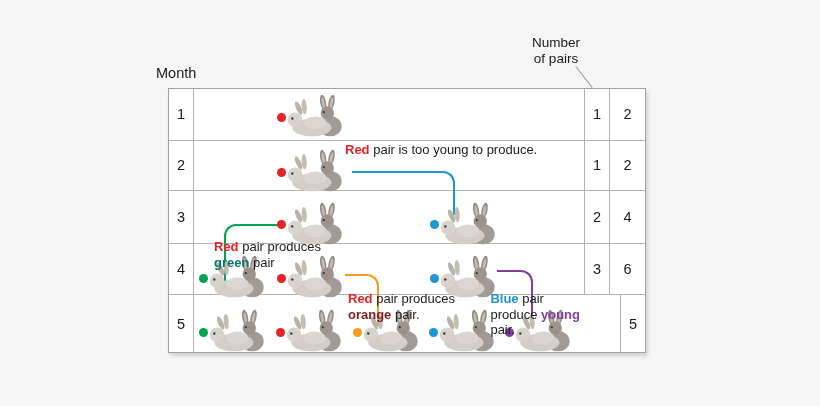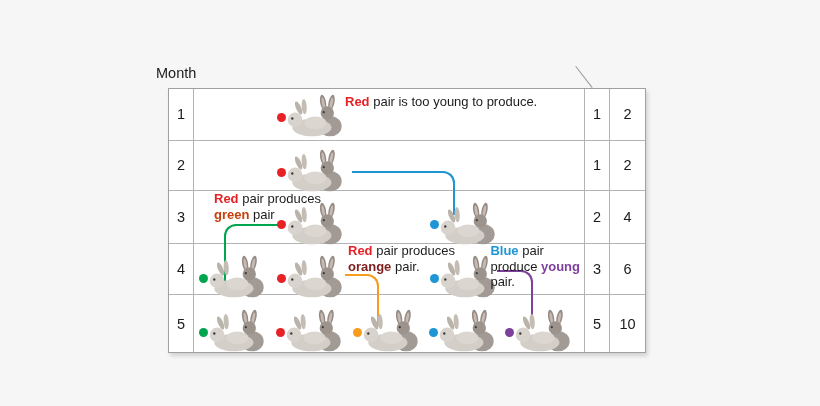--- a/index.html
+++ b/index.html
@@ -58,21 +58,21 @@
   .conn-green { left:224px; top:224px; width:57px;  height:62px; }
   .conn-orange{ left:345px; top:274px; width:34px;  height:52px; }
   .conn-purple{ left:497px; top:270px; width:36px;  height:55px; }
   
   .pair{ position:absolute; width:70px; height:46px; }
   .pair svg{ width:100%; height:100%; display:block; }
   .dot{ position:absolute; width:9px; height:9px; border-radius:50%; background:#888; z-index:5;}
   
   .caption{
     position:absolute; font-size:13px; line-height:15.5px; color:#1c1c1c;
-    white-space:nowrap; z-index:6;
+    white-space:nowrap; z-index:6;margin-top:48px;
   }
   .caption .seg[data-color]{ font-weight:bold; }
   .cap-r1{ left:345px; top:94px; }
   .cap-r2{ left:352px; top:147px; }
   .cap-r3{ left:214px; top:191px; }
   .cap-r4a{ left:348px; top:243px; }
   .cap-r4b{ right:240px; top:243px; text-align:left; }
   .defs-holder{ position:absolute; width:0; height:0; overflow:hidden; }
 </style>
 </head>
@@ -96,20 +96,21 @@
         <ellipse cx="36" cy="19" rx="3.6" ry="11" transform="rotate(-4 36 19)" fill="#c3bdb4"></ellipse>
         <ellipse cx="47" cy="49" rx="28" ry="12.5" fill="#d3cfc8"></ellipse>
         <ellipse cx="52" cy="42" rx="16" ry="9" fill="#dbd7d0"></ellipse>
         <circle cx="23" cy="38" r="10.5" fill="#d8d4cd"></circle>
         <circle cx="19" cy="36" r="1.7" fill="#3a3a3a"></circle>
       </g>
     </defs>
   </svg>
 
   <div class="month-label">Month</div>
+  <div class="col-hdr pairs-hdr">Number of pairs</div>
   <div class="pointer-line"></div>
 
   <div class="table">
     <div class="trow h52">
       <div class="cell cell-month">1</div>
       <div class="cell cell-main"></div>
       <div class="cell cell-pairs">1</div>
       <div class="cell cell-total">2</div>
     </div>
     <div class="trow h51">
@@ -127,21 +128,20 @@
     <div class="trow h52">
       <div class="cell cell-month">4</div>
       <div class="cell cell-main"></div>
       <div class="cell cell-pairs">3</div>
       <div class="cell cell-total">6</div>
     </div>
     <div class="trow h55">
       <div class="cell cell-month">5</div>
       <div class="cell cell-main"></div>
       <div class="cell cell-pairs">5</div>
-      <div class="cell cell-total">10</div>
     </div>
   </div>
 
   <div class="connector conn-tr conn-blue" style="border-color: rgb(30, 149, 212);"></div>
   <div class="connector conn-tl conn-green" style="border-color: rgb(0, 165, 80);"></div>
   <div class="connector conn-tr conn-orange" style="border-color: rgb(247, 156, 29);"></div>
   <div class="connector conn-tr conn-purple" style="border-color: rgb(126, 63, 157);"></div>
 
   <div class="pair" style="left:279px;top:92px">
       <svg viewBox="0 0 100 62">
@@ -215,21 +215,21 @@
   <span class="dot" style="left: 275.5px; top: 327.5px; background: rgb(230, 34, 38);"></span>
   <span class="dot" style="left: 352.5px; top: 327.5px; background: rgb(247, 156, 29);"></span>
   <span class="dot" style="left: 428.5px; top: 327.5px; background: rgb(30, 149, 212);"></span>
   <span class="dot" style="left: 504.5px; top: 327.5px; background: rgb(126, 63, 157);"></span>
 
   <div class="caption cap-r1">
     <span class="seg" data-color="rows.0.caption.0.color" style="color: rgb(230, 34, 38);">Red</span><span class="seg"> pair is too young to produce.</span>
   </div>
   <div class="caption cap-r3">
     <span class="seg" data-color="rows.2.caption.0.color" style="color: rgb(230, 34, 38);">Red</span><span class="seg"> pair produces</span><br>
-    <span class="seg" data-color="rows.2.caption.2.color" style="color: #c2410c;">green</span><span class="seg"> pair</span>
+    <span class="seg" data-color="rows.2.caption.2.color" style="color: #0f766e;">green</span><span class="seg"> pair</span>
   </div>
   <div class="caption cap-r4a">
     <span class="seg" data-color="rows.3.caption_left.0.color" style="color: rgb(230, 34, 38);">Red</span><span class="seg"> pair produces</span><br>
     <span class="seg" data-color="rows.3.caption_left.2.color" style="color: #7f1d1d;">orange</span><span class="seg"> pair.</span>
   </div>
   <div class="caption cap-r4b">
     <span class="seg" data-color="rows.3.caption_right.0.color" style="color: rgb(30, 149, 212);">Blue</span><span class="seg"> pair</span><br>
     <span class="seg">produce </span><span class="seg" data-color="rows.3.caption_right.3.color" style="color: rgb(126, 63, 157);">young</span><br>
     <span class="seg">pair.</span>
   </div>

